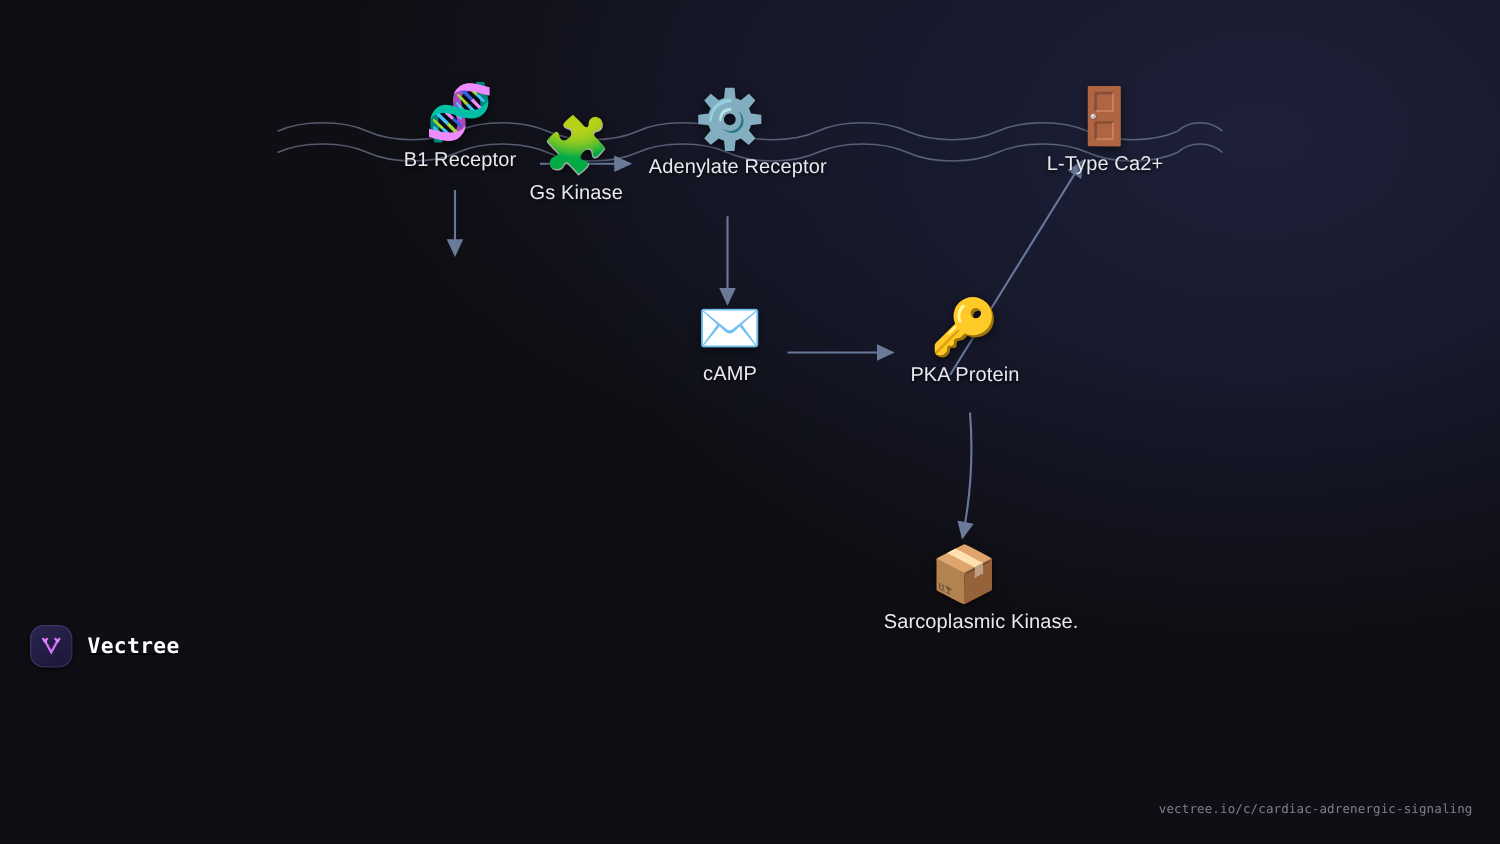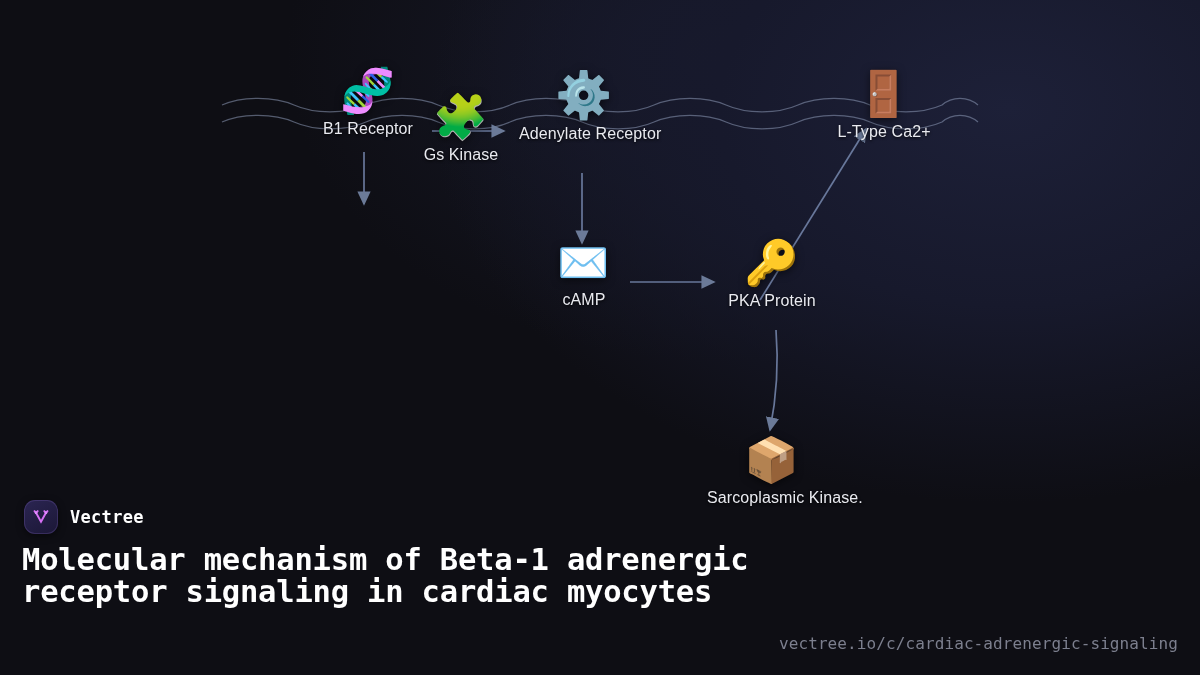--- a/index.html
+++ b/index.html
@@ -54,21 +54,21 @@
   
   #footer{
     position:absolute;
     left:0; right:0; bottom:0;
     height:175px;
     z-index:9;
   }
   #brand{
     position:absolute;
     left:24px; top:0;
-    display:flex; align-items:center; gap:12px;
+    display:flex; align-items:center; gap:12px;text-decoration:underline;
   }
   #brand-mark{
     width:34px; height:34px;
     border-radius:11px;
     background:linear-gradient(150deg,#2b2552 0%,#221d42 55%,#1b1736 100%);
     box-shadow:inset 0 0 0 1px rgba(150,120,220,0.22), 0 2px 7px rgba(0,0,0,0.5);
     display:flex; align-items:center; justify-content:center;
   }
   #brand-name{
     font-family:"DejaVu Sans Mono","Liberation Mono",monospace;
@@ -85,21 +85,21 @@
     font-size:30.5px;
     font-weight:700;
     line-height:1.06;
     color:#ffffff;
     letter-spacing:-0.2px;
   }
   #url{
     position:absolute;
     right:22px; bottom:22px;
     font-family:"DejaVu Sans Mono","Liberation Mono",monospace;
-    font-size:16px;
+    font-size:10px;
     color:#7c7f8e;
     letter-spacing:0.1px;
   }
 </style>
 </head>
 <body>
 
 <div id="stage">
 
   <svg id="canvas" viewBox="0 0 1200 675" xmlns="http://www.w3.org/2000/svg">
@@ -165,18 +165,17 @@
             <path d="M17.4 7.4 L15.6 5.6"></path>
             <path d="M17.4 7.4 L19.1 5.6"></path>
           </g>
           <circle cx="6.6" cy="7.4" r="1.5" fill="#e08bff"></circle>
           <circle cx="17.4" cy="7.4" r="1.5" fill="#e08bff"></circle>
         </svg>
       </div>
       <div id="brand-name">Vectree</div>
     </div>
 
-    <div id="headline">Molecular mechanism of Beta-1 adrenergic receptor signaling in cardiac myocytes</div>
 
     <div id="url">vectree.io/c/cardiac-adrenergic-signaling</div>
 
   </div>
 </div>
 
 </body></html>

